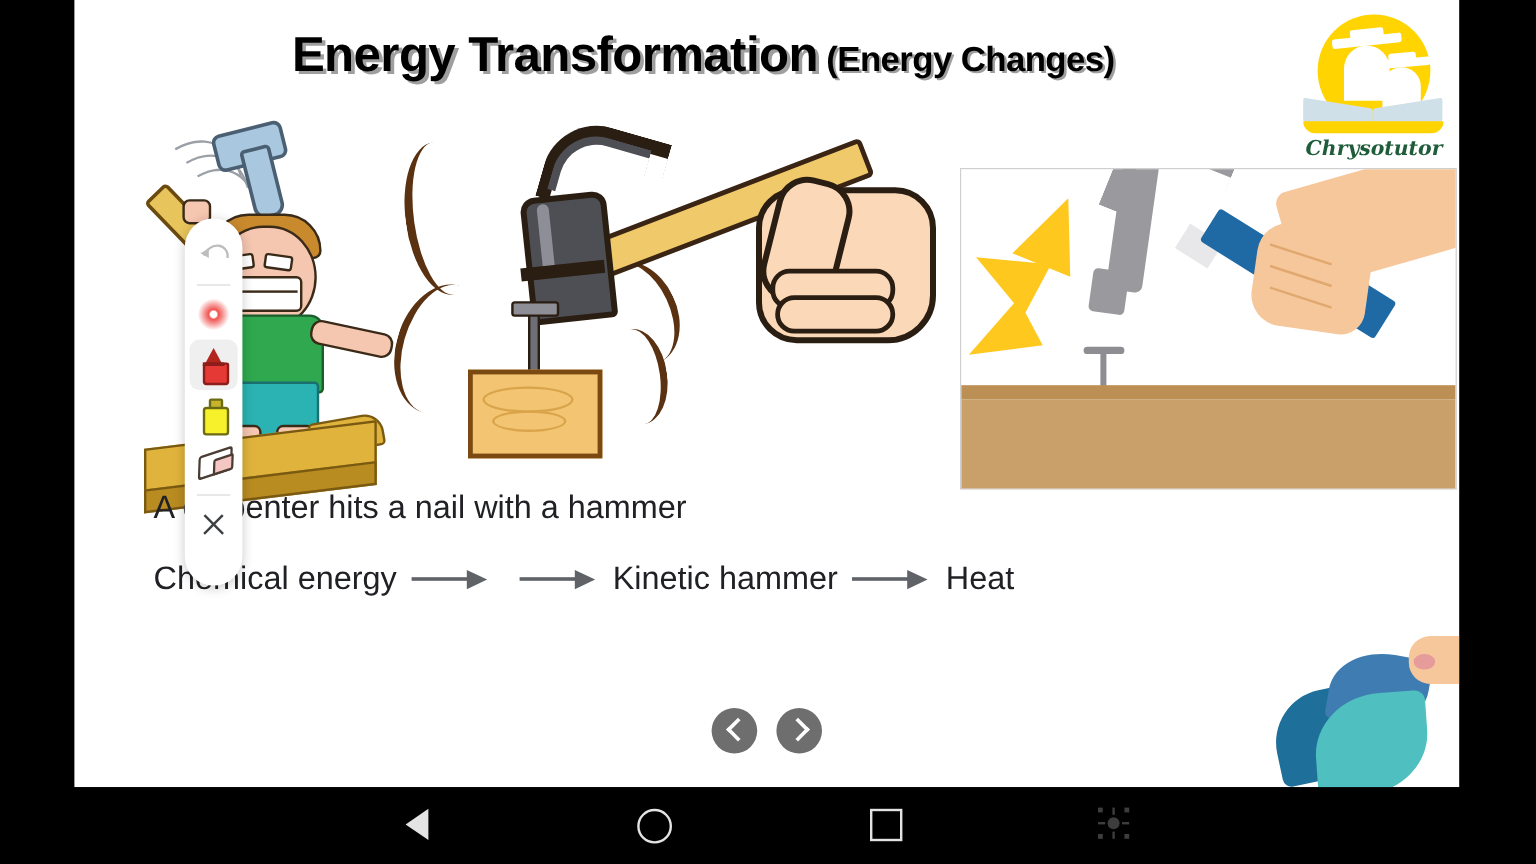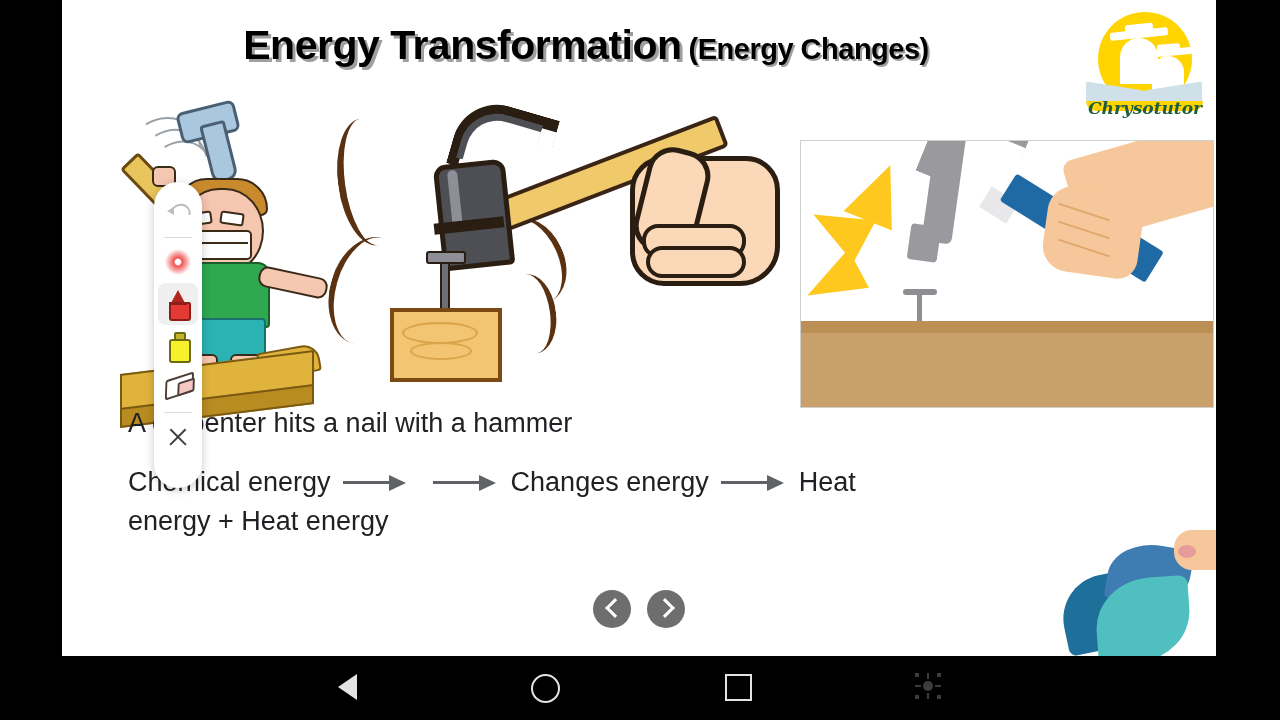--- a/index.html
+++ b/index.html
@@ -32,21 +32,21 @@
   #logo .cap2{position:absolute;left:64px;top:41px;width:48px;height:7px;background:#fff;
               transform:rotate(-5deg);border-radius:2px;}
   #logo .cap2b{position:absolute;left:77px;top:36px;width:23px;height:8px;background:#fff;
                transform:rotate(-5deg);border-radius:2px;}
   #logo .bookL{position:absolute;left:6px;top:78px;width:58px;height:20px;background:#cfe0e8;
                transform:skewY(9deg);border-radius:2px;}
   #logo .bookR{position:absolute;left:64px;top:78px;width:58px;height:20px;background:#cfe0e8;
                transform:skewY(-9deg);border-radius:2px;}
   #logo .bookbase{position:absolute;left:6px;top:93px;width:117px;height:10px;background:#FFD400;
                   border-radius:0 0 40px 40px;}
-  #logo .name{position:absolute;left:0;top:90px;width:130px;text-align:center;font-size:17px;
+  #logo .name{position:absolute;left:0;top:106px;width:130px;text-align:center;font-size:17px;
               font-family:"DejaVu Serif",serif;font-style:italic;color:#1f5c3a;font-weight:bold;}
 
   
   #illos{position:absolute;left:0;top:96px;width:1154px;height:312px;}
 
   
   #illo1{position:absolute;left:20px;top:4px;width:240px;height:305px;}
   .sw{position:absolute;border:2px solid #9aa0a6;border-color:#9aa0a6 transparent transparent transparent;
       border-radius:50%;}
   #illo1 .sw1{left:24px;top:14px;width:90px;height:140px;transform:rotate(22deg);}
@@ -349,28 +349,27 @@
       <div class="chain-row">
         <span class="chain-term">Chemical energy</span>
         <span class="arrow">
             <span class="shaft"></span>
             <span class="headp"></span>
           </span>
         <span class="arrow">
             <span class="shaft"></span>
             <span class="headp"></span>
           </span>
-        <span class="chain-term">Changes energy</span>
+        <span class="chain-term">Kinetic hammer</span>
         <span class="arrow">
             <span class="shaft"></span>
             <span class="headp"></span>
           </span>
         <span class="chain-term">Heat</span>
       </div>
-      <div id="chain-line2">energy + Heat energy</div>
     </div>
 
     <div id="leaves">
       <div class="leaf leafA"></div>
       <div class="leaf leafB"></div>
       <div class="leaf leafC"></div>
     </div>
     <div id="finger"></div>
     <div id="fingernail"></div>
 

